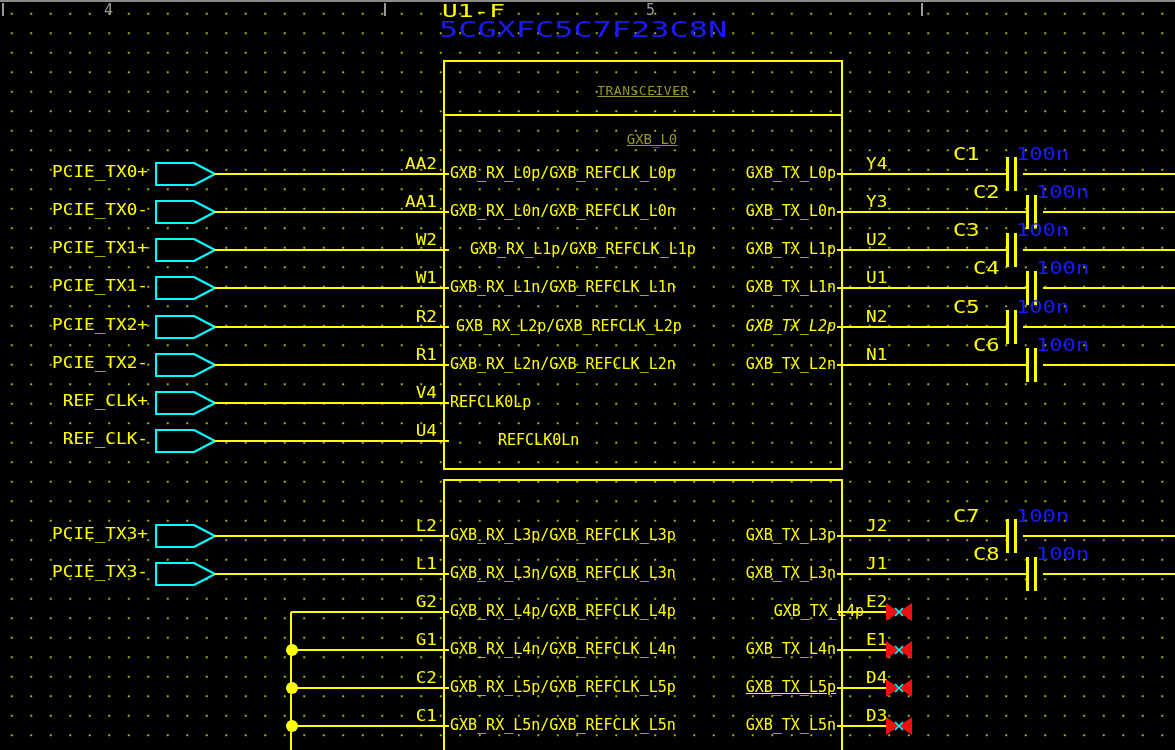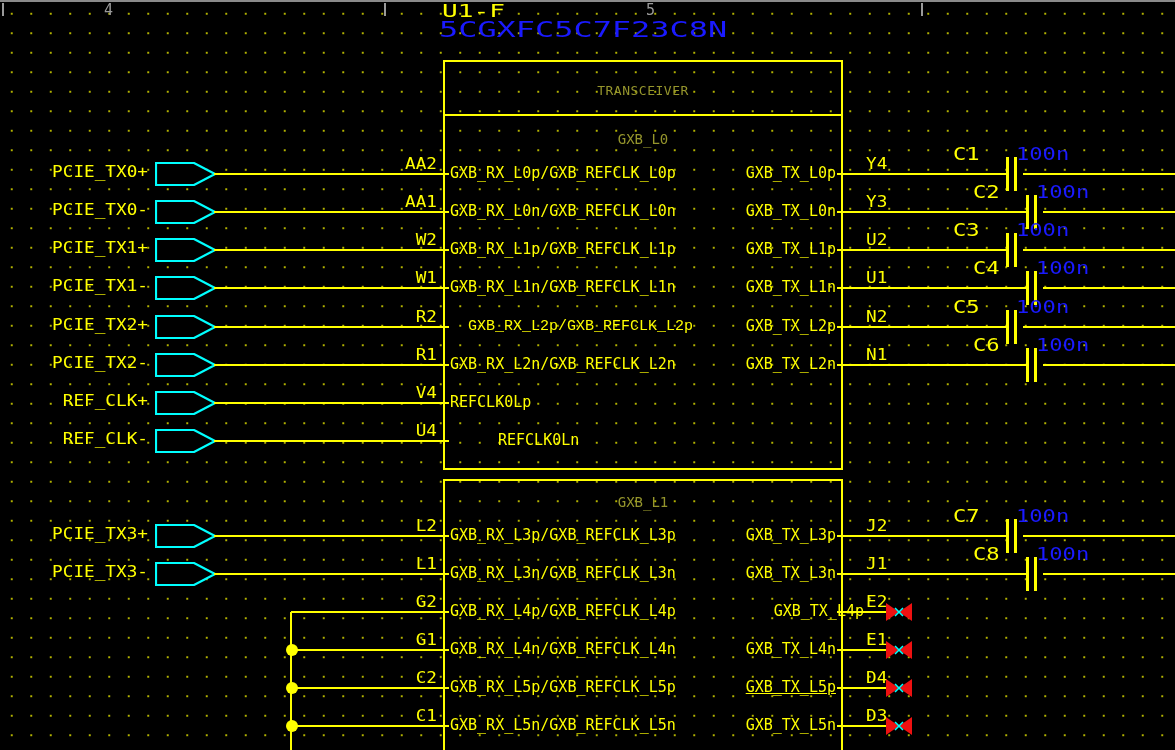--- a/index.html
+++ b/index.html
@@ -5,31 +5,31 @@
   html,body{margin:0;padding:0;background:#000;}
   #canvas{
     position:relative;width:1175px;height:750px;overflow:hidden;
     background-color:var(--bg,#000);
     background-image:radial-gradient(var(--grid,#b3b300) 0.9px, transparent 1.1px);
     background-size:19.5px 19.5px;background-position:2px 4px;
     font-family:"DejaVu Sans Mono", monospace;
   }
   .txt{position:absolute;white-space:pre;line-height:1;color:var(--wire,#ffff00);}
   .t15{font-size:15px;}
-  .t14{font-size:14px;}
+  .t14{font-size:14px;padding-left:9px;}
   .t13{font-size:13px;letter-spacing:.5px;}
   .t17{font-size:17px;}
   .t18{font-size:18px;}
   .t22{font-size:22px;}
   .sxL{transform:scaleX(1.18);transform-origin:left center;}
   .sxR{transform:scaleX(1.18);transform-origin:right center;}
   .sx13L{transform:scaleX(1.3);transform-origin:left center;}
   .sx14L{transform:scaleX(1.45);transform-origin:left center;}
   .blue{color:var(--blue,#1a1aff);}
-  .olive{color:var(--olive,#95952c);}
+  .olive{color:var(--olive,#95952c);text-decoration:underline;}
   .gray{color:var(--ruler,#9a9a9a);}
   .right{text-align:right;}
   .center{text-align:center;}
   .wire{position:absolute;height:2px;background:var(--wire,#ffff00);}
   .vwire{position:absolute;width:2px;background:var(--wire,#ffff00);}
   .plate{position:absolute;width:3px;height:34px;background:var(--wire,#ffff00);}
   .dot{position:absolute;width:12px;height:12px;border-radius:50%;background:var(--wire,#ffff00);}
   .chipbox{position:absolute;border:2px solid var(--wire,#ffff00);background:transparent;}
   .topbar{position:absolute;left:0;top:0;width:100%;height:2px;background:#8a8a8a;}
   .tick{position:absolute;width:2px;height:13px;background:var(--ruler,#9a9a9a);top:3px;}
@@ -48,21 +48,20 @@
 
   <div class="txt t18 sx14L" style="left:442px;top:2px;">U1-F</div>
   <div class="txt t22 sx14L blue" style="left:439px;top:19px;">5CGXFC5C7F23C8N</div>
 
   <div class="chipbox" style="left:443px;top:60px;width:396px;height:406px;"></div>
   <div class="wire" style="left:443px;top:114px;width:400px;"></div>
   <div class="chipbox" style="left:443px;top:479px;width:396px;height:275px;"></div>
 
   <div class="txt t13 olive center" style="left:443px;top:84px;width:400px;">TRANSCEIVER</div>
   <div class="txt t14 olive center" style="left:443px;top:132px;width:400px;">GXB_L0</div>
-  <div class="txt t14 olive center" style="left:443px;top:495px;width:400px;">GXB_L1</div>
 
   <div class="vwire" style="left:290px;top:612px;height:138px;"></div>
 
   <div id="rows">
       <div class="txt t15 sxR right" style="left: 18px; top: 165px; width: 130px;">PCIE_TX0+</div>
       <svg width="62" height="24" style="position: absolute; left: 155px; top: 162px;">
         <polygon points="1,1 39,1 60,12 39,23 1,23" fill="#000" stroke="#00ffff" stroke-width="2.2"></polygon>
       </svg>
       <div class="wire" style="left: 214px; top: 173px; width: 235px;"></div>
       <div class="txt t15 sxR right" style="left: 357px; top: 157px; width: 80px;">AA2</div>
@@ -89,21 +88,21 @@
       <div class="plate" style="left: 1034px; top: 195px;"></div>
       <div class="wire" style="left: 1043px; top: 211px; width: 132px;"></div>
       <div class="txt t17 sx13L" style="left: 973px; top: 184px;">C2</div>
       <div class="txt t17 sx13L blue" style="left: 1036px; top: 184px;">100n</div>
       <div class="txt t15 sxR right" style="left: 18px; top: 241px; width: 130px;">PCIE_TX1+</div>
       <svg width="62" height="24" style="position: absolute; left: 155px; top: 238px;">
         <polygon points="1,1 39,1 60,12 39,23 1,23" fill="#000" stroke="#00ffff" stroke-width="2.2"></polygon>
       </svg>
       <div class="wire" style="left: 214px; top: 249px; width: 235px;"></div>
       <div class="txt t15 sxR right" style="left: 357px; top: 233px; width: 80px;">W2</div>
-      <div class="txt t15" style="left: 450px; top: 242px;">GXB_RX_L1p/GXB_REFCLK_L1p</div>
+      <div class="txt t15" style="left: 470px; top: 242px;">GXB_RX_L1p/GXB_REFCLK_L1p</div>
       <div class="txt t15 right" style="left: 656px; top: 242px; width: 180px;">GXB_TX_L1p</div>
       <div class="txt t15 sxL" style="left: 866px; top: 233px; width: 80px;">U2</div>
       <div class="wire" style="left: 837px; top: 249px; width: 169px;"></div>
       <div class="plate" style="left: 1006px; top: 233px;"></div>
       <div class="plate" style="left: 1014px; top: 233px;"></div>
       <div class="wire" style="left: 1023px; top: 249px; width: 152px;"></div>
       <div class="txt t17 sx13L" style="left: 953px; top: 222px;">C3</div>
       <div class="txt t17 sx13L blue" style="left: 1016px; top: 222px;">100n</div>
       <div class="txt t15 sxR right" style="left: 18px; top: 279px; width: 130px;">PCIE_TX1-</div>
       <svg width="62" height="24" style="position: absolute; left: 155px; top: 276px;">
@@ -119,22 +118,22 @@
       <div class="plate" style="left: 1034px; top: 271px;"></div>
       <div class="wire" style="left: 1043px; top: 287px; width: 132px;"></div>
       <div class="txt t17 sx13L" style="left: 973px; top: 260px;">C4</div>
       <div class="txt t17 sx13L blue" style="left: 1036px; top: 260px;">100n</div>
       <div class="txt t15 sxR right" style="left: 18px; top: 318px; width: 130px;">PCIE_TX2+</div>
       <svg width="62" height="24" style="position: absolute; left: 155px; top: 315px;">
         <polygon points="1,1 39,1 60,12 39,23 1,23" fill="#000" stroke="#00ffff" stroke-width="2.2"></polygon>
       </svg>
       <div class="wire" style="left: 214px; top: 326px; width: 235px;"></div>
       <div class="txt t15 sxR right" style="left: 357px; top: 310px; width: 80px;">R2</div>
-      <div class="txt t15" style="left: 468px; top: 319px; font-family: Liberation Mono, monospace;">GXB_RX_L2p/GXB_REFCLK_L2p</div>
-      <div class="txt t15 right" style="left: 656px; top: 319px; width: 180px;">GXB_TX_L2p</div>
+      <div class="txt t15" style="left: 456px; top: 319px;">GXB_RX_L2p/GXB_REFCLK_L2p</div>
+      <div class="txt t15 right" style="left: 656px; top: 319px; width: 180px; font-style: italic;">GXB_TX_L2p</div>
       <div class="txt t15 sxL" style="left: 866px; top: 310px; width: 80px;">N2</div>
       <div class="wire" style="left: 837px; top: 326px; width: 169px;"></div>
       <div class="plate" style="left: 1006px; top: 310px;"></div>
       <div class="plate" style="left: 1014px; top: 310px;"></div>
       <div class="wire" style="left: 1023px; top: 326px; width: 152px;"></div>
       <div class="txt t17 sx13L" style="left: 953px; top: 299px;">C5</div>
       <div class="txt t17 sx13L blue" style="left: 1016px; top: 299px;">100n</div>
       <div class="txt t15 sxR right" style="left: 18px; top: 356px; width: 130px;">PCIE_TX2-</div>
       <svg width="62" height="24" style="position: absolute; left: 155px; top: 353px;">
         <polygon points="1,1 39,1 60,12 39,23 1,23" fill="#000" stroke="#00ffff" stroke-width="2.2"></polygon>

